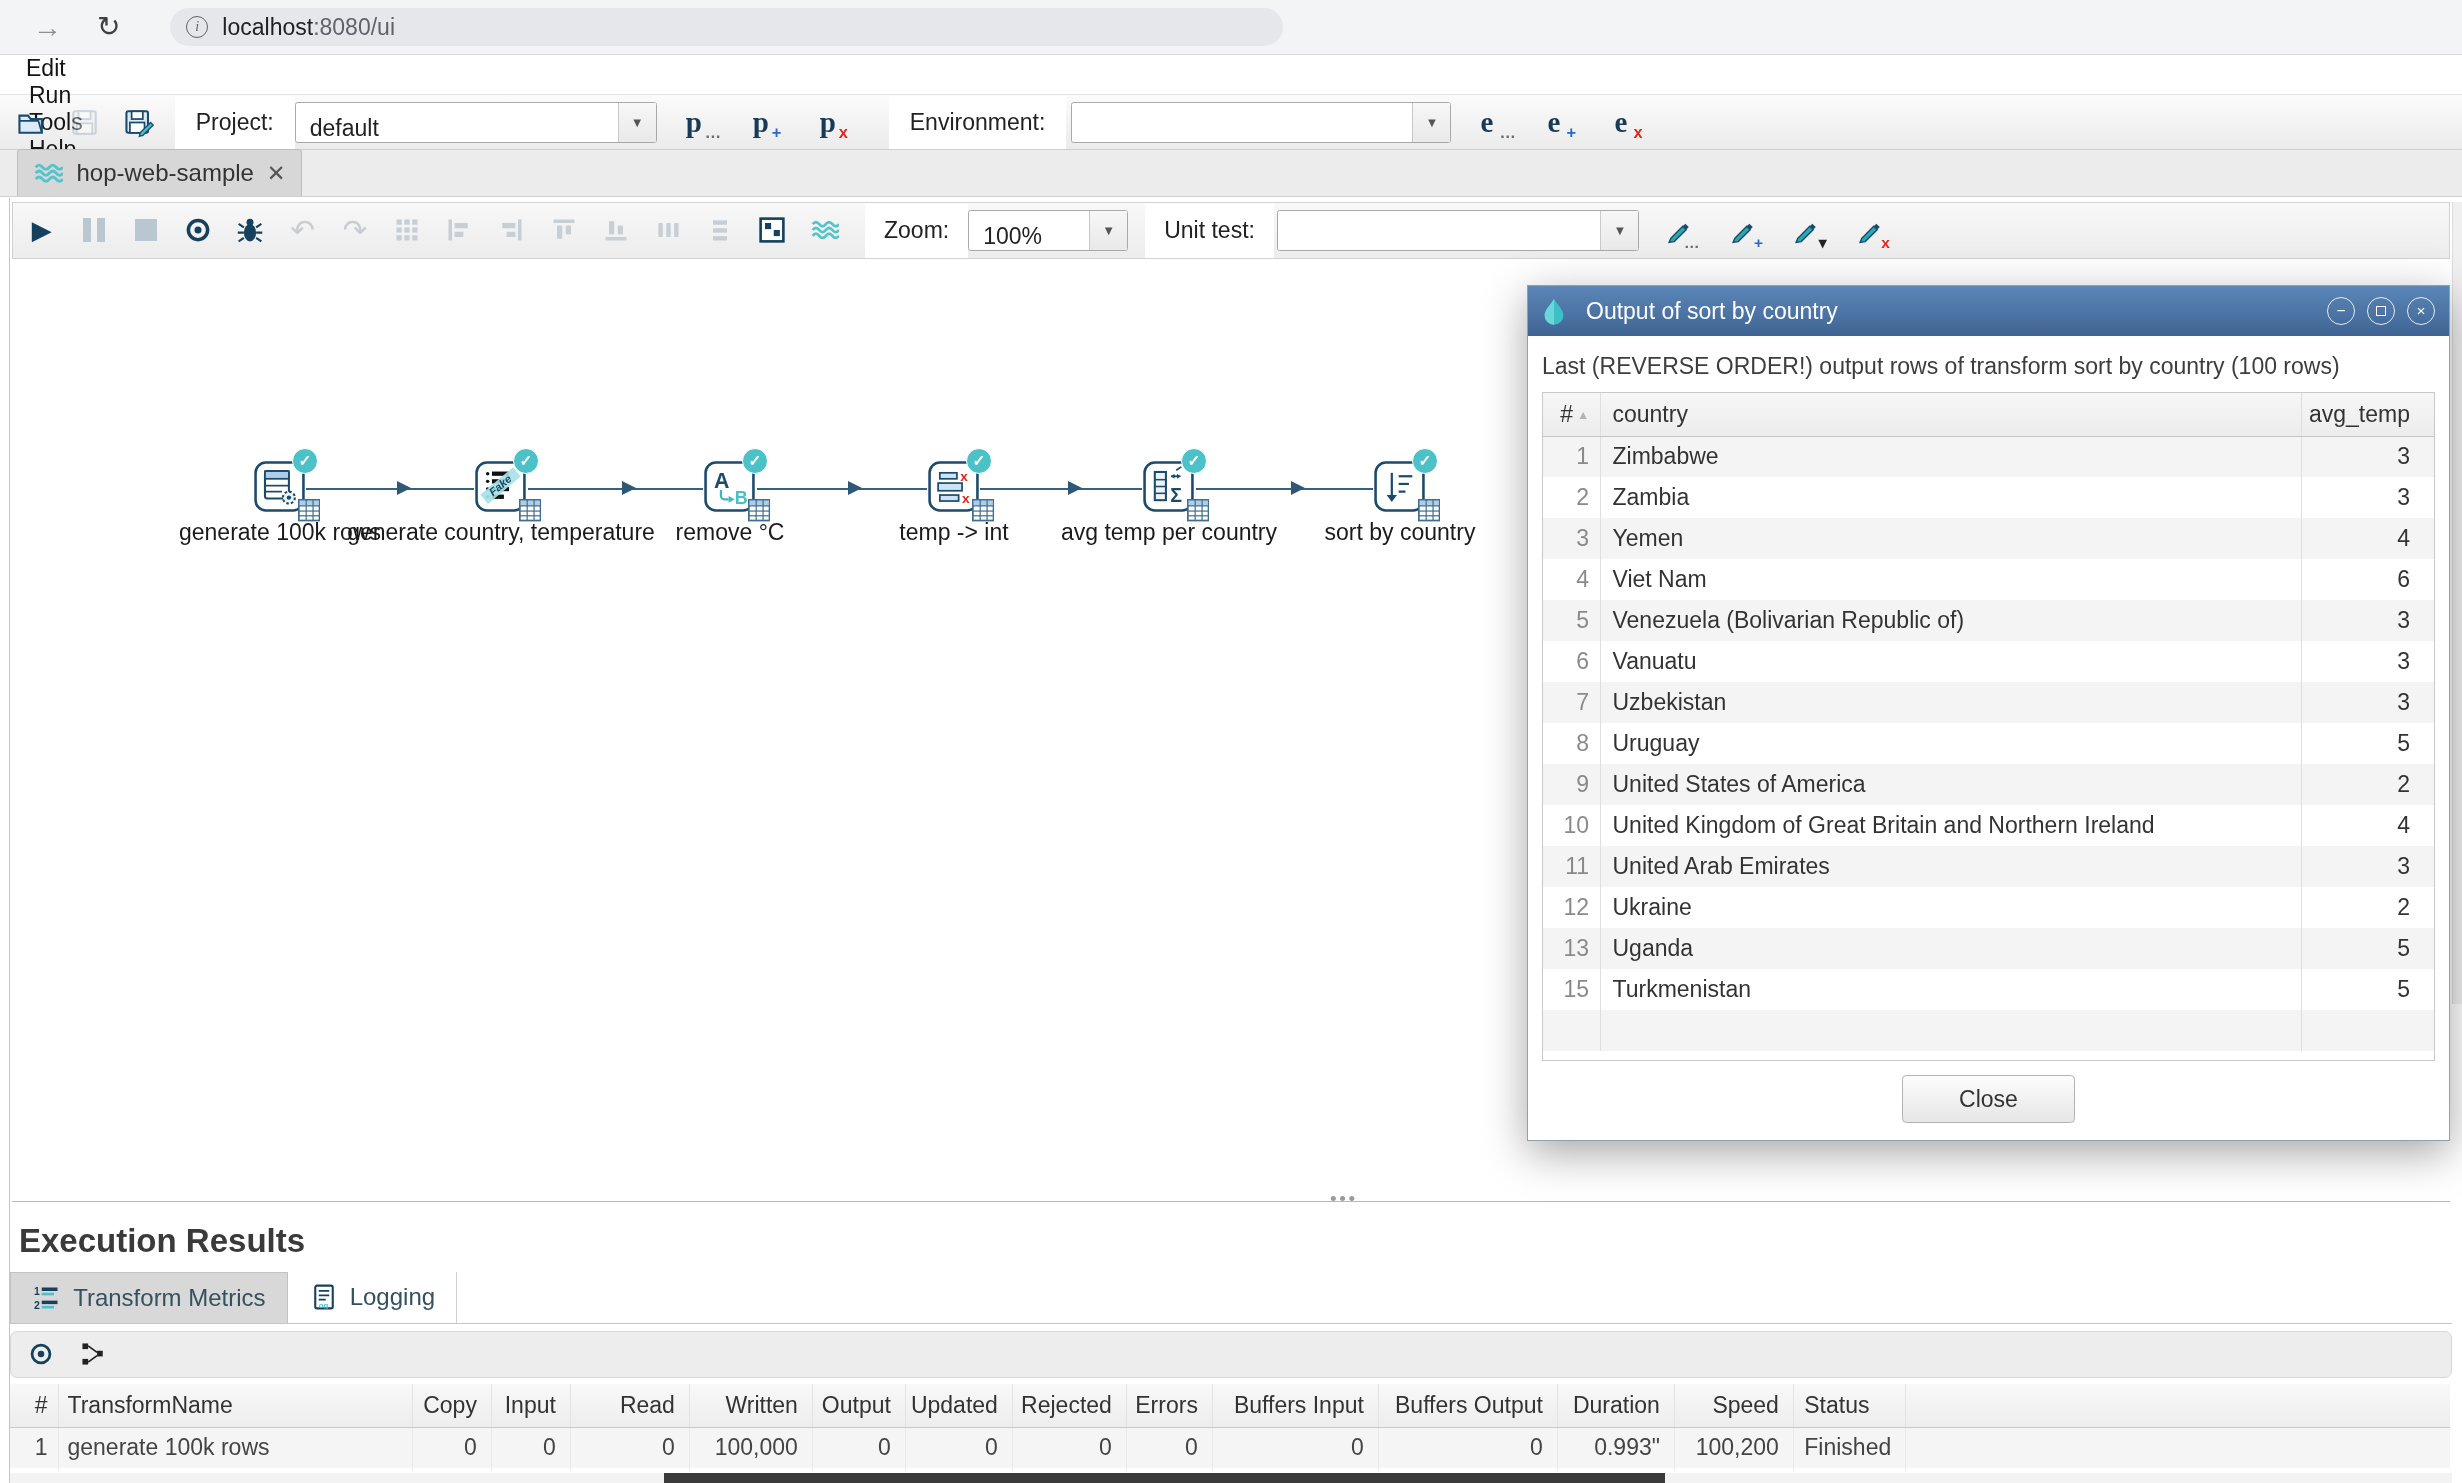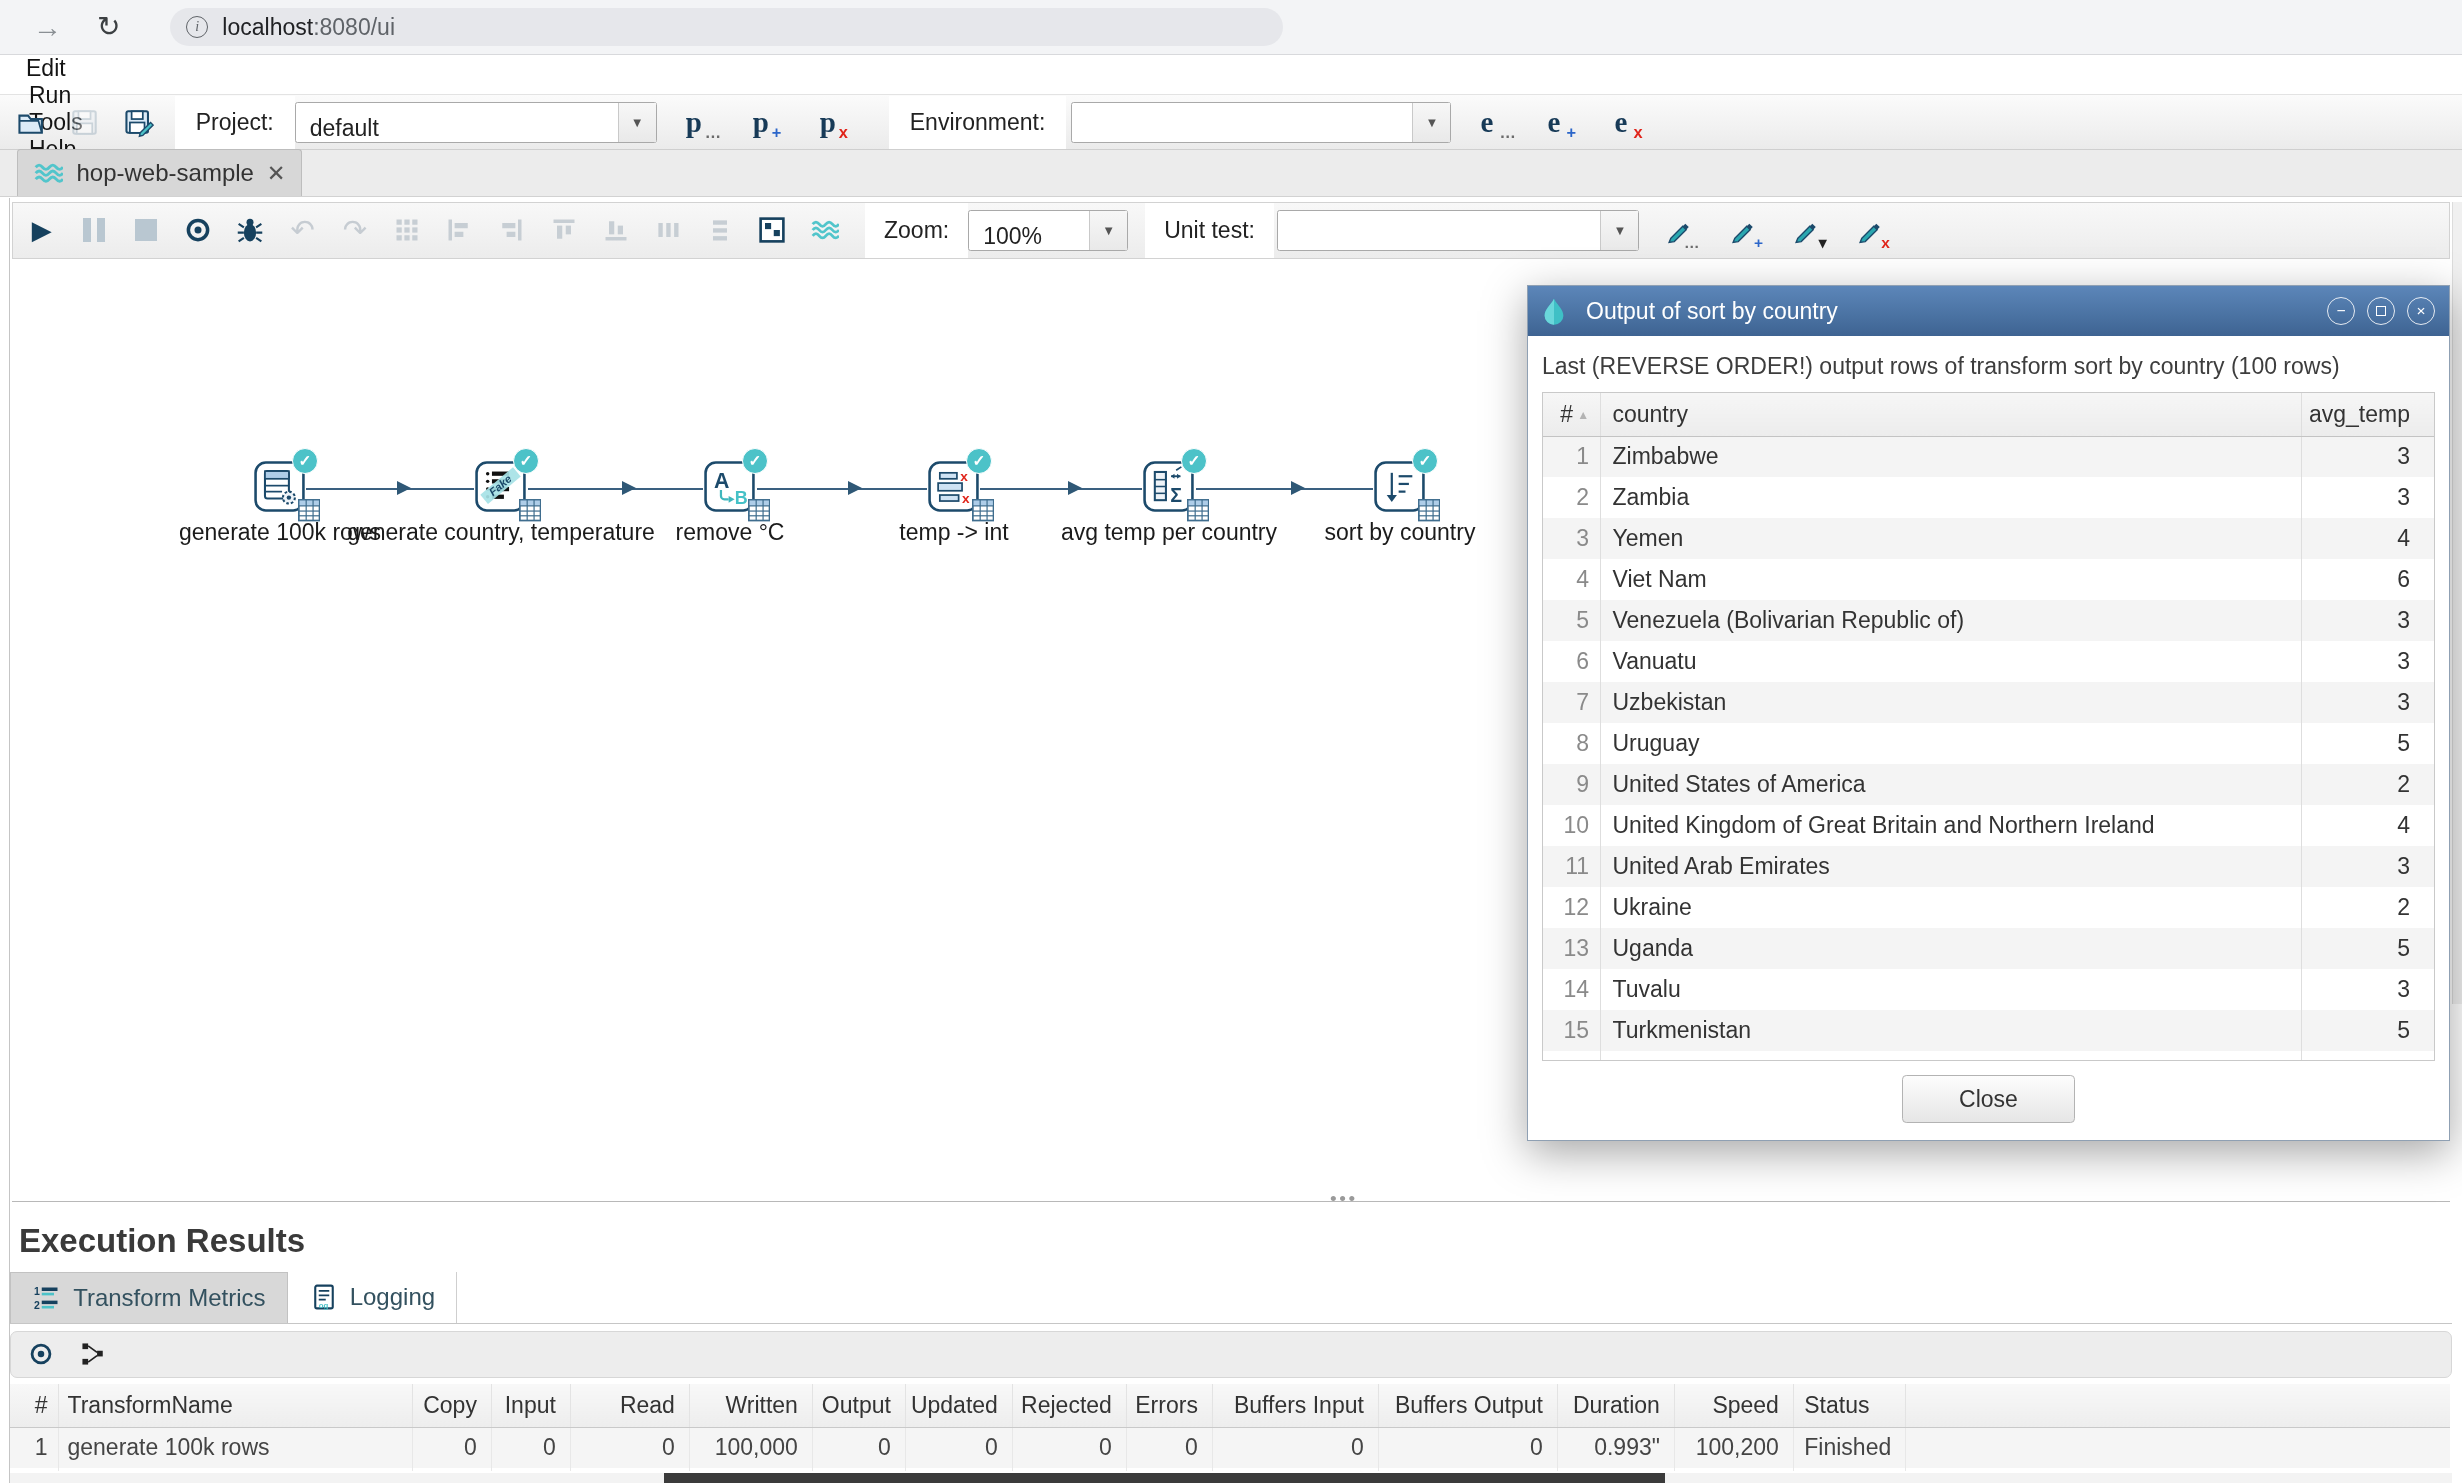--- a/index.html
+++ b/index.html
@@ -717,25 +717,20 @@
               <td class="c0">12</td>
               <td class="c1">Ukraine</td>
               <td class="c2">2</td>
             </tr>
             <tr>
               <td class="c0">13</td>
               <td class="c1">Uganda</td>
               <td class="c2">5</td>
             </tr>
             <tr>
-              <td class="c0">14</td>
-              <td class="c1">Tuvalu</td>
-              <td class="c2">3</td>
-            </tr>
-            <tr>
               <td class="c0">15</td>
               <td class="c1">Turkmenistan</td>
               <td class="c2">5</td>
             </tr>
             <tr>
               <td class="c0"></td>
               <td class="c1"></td>
               <td class="c2"></td>
             </tr>
           </tbody>

